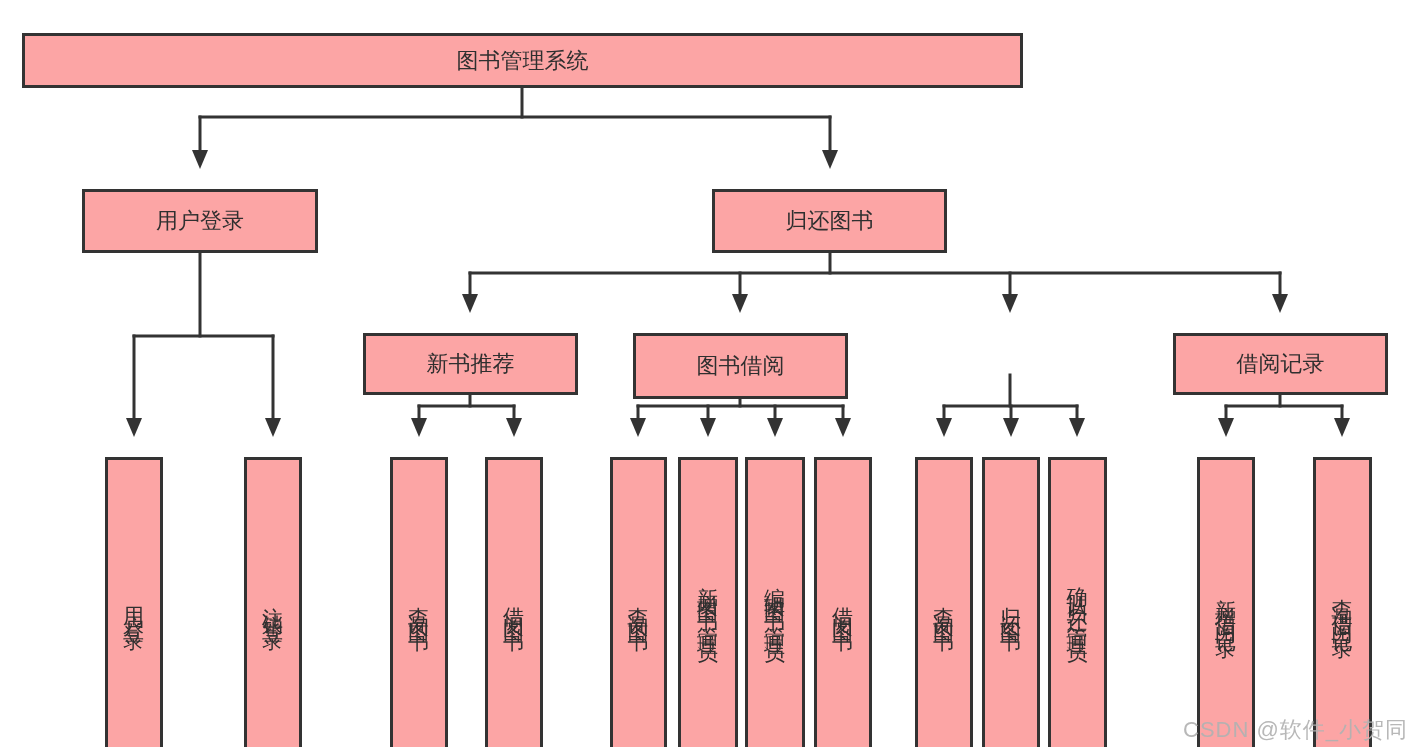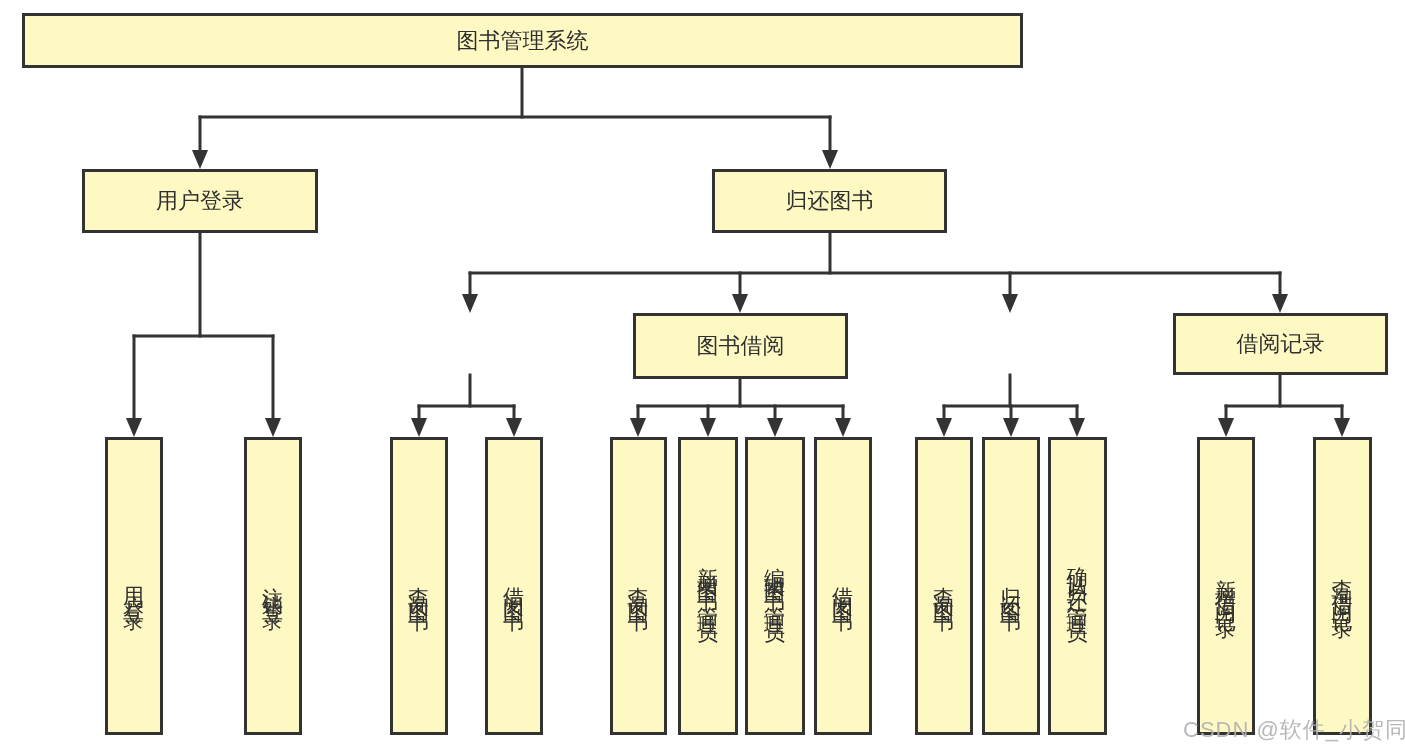--- a/index.html
+++ b/index.html
@@ -10,27 +10,28 @@
     background:var(--background,#ffffff);
     overflow:hidden;
     font-family:"Liberation Sans","DejaVu Sans",sans-serif;
   }
   .wires { position:absolute; left:0; top:0; width:1405px; height:747px; pointer-events:none; }
   .ln { stroke:var(--line,#333333); stroke-width:3; stroke-linecap:square; fill:none; }
   .ar { fill:var(--line,#333333); stroke:none; }
   .node {
     position:absolute;
     box-sizing:border-box;
-    background:#fef9c3;
+    background:#fca5a5;
     border:3px solid var(--line,#333333);
     display:flex; align-items:center; justify-content:center;
     color:var(--text,#2f2f2f);
     font-size:22px;
     white-space:nowrap;
     z-index:2;
+    margin-top:20px;
   }
   .v {
     writing-mode:vertical-rl;
     text-orientation:mixed;
     font-size:21px;
     letter-spacing:8px;
     line-height:1;
     white-space:normal;
   }
   .watermark {
@@ -123,20 +124,21 @@
       <line class="ln" x1="1342" y1="406" x2="1342" y2="420"></line>
       <polygon class="ar" points="1342,437 1334,418 1350,418"></polygon>
     </g>
   </svg>
 
   <div class="node" style="left:22px; top:13px; width:1001px; height:55px;">图书管理系统</div>
 
   <div class="node" style="left:82px; top:169px; width:236px; height:64px;">用户登录</div>
   <div class="node" style="left:712px; top:169px; width:235px; height:64px;">归还图书</div>
 
+  <div class="node" style="left:363px; top:313px; width:215px; height:62px;">新书推荐</div>
   <div class="node" style="left:633px; top:313px; width:215px; height:66px;">图书借阅</div>
   <div class="node" style="left:1173px; top:313px; width:215px; height:62px;">借阅记录</div>
 
   <div class="node v" style="left:105px; top:437px; width:58px; height:298px;">用户登录</div>
   <div class="node v" style="left:244px; top:437px; width:58px; height:298px;">注销登录</div>
 
   <div class="node v" style="left:390px; top:437px; width:58px; height:298px;">查询图书</div>
   <div class="node v" style="left:485px; top:437px; width:58px; height:298px;">借阅图书</div>
 
   <div class="node v" style="left:610px; top:437px; width:57px; height:298px;">查询图书</div>

